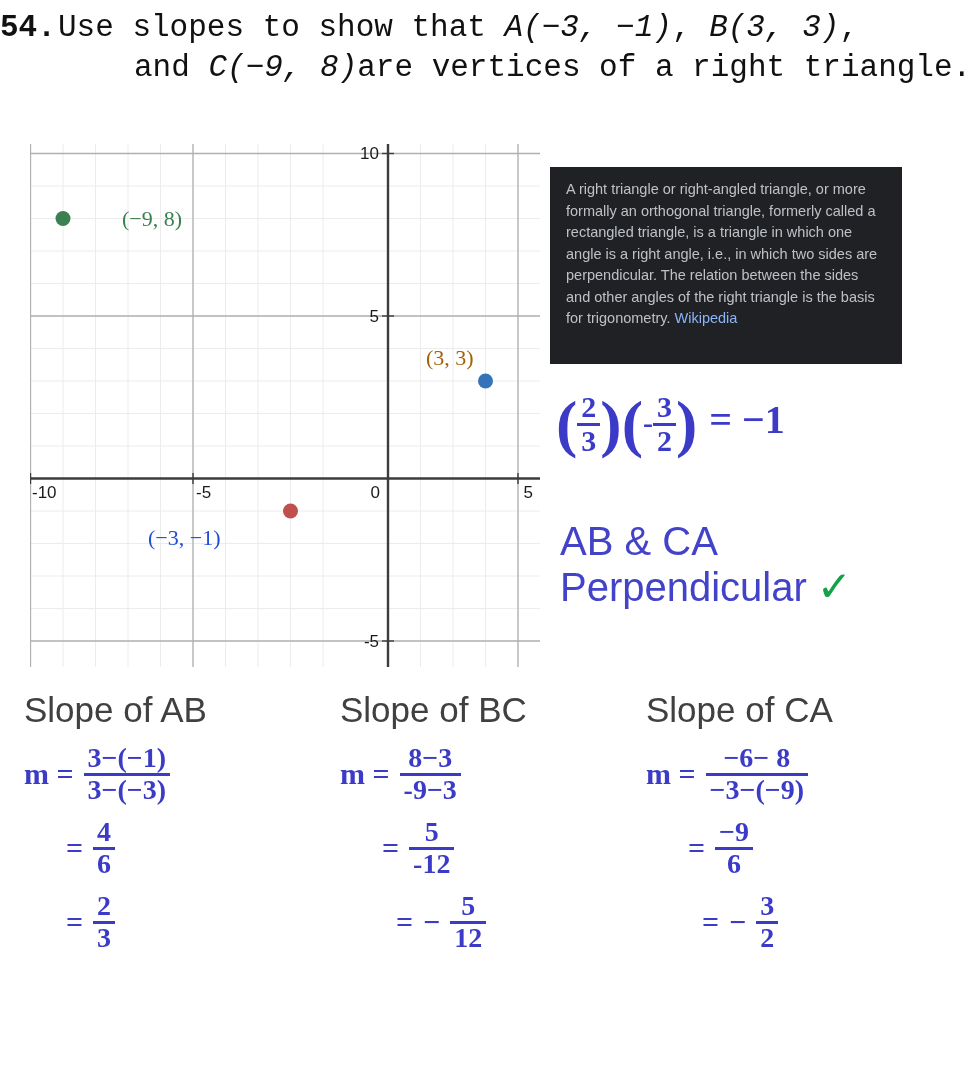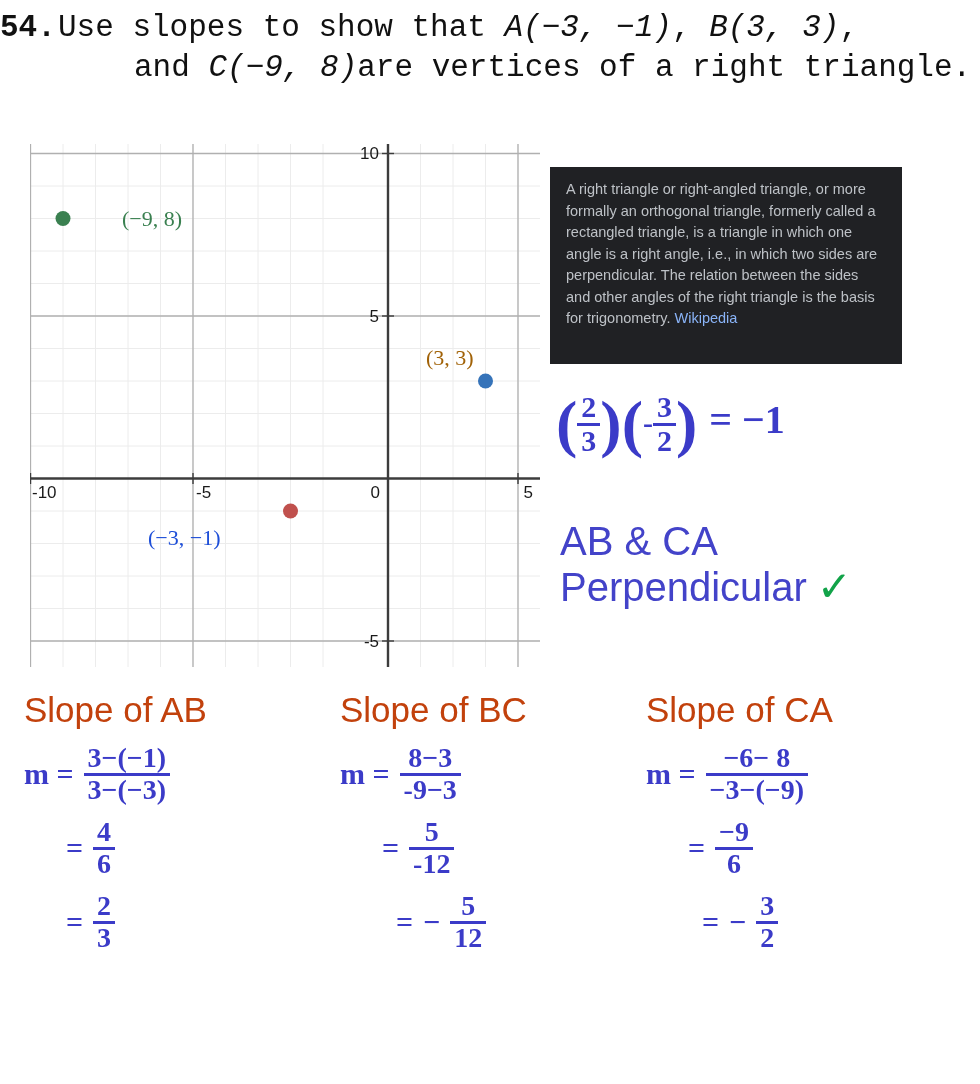--- a/index.html
+++ b/index.html
@@ -133,21 +133,21 @@
   #conclusion .check {
     color: #12a349;
     font-size: 42px;
     font-weight: normal;
     padding-left: 10px;
   }
 
   
   .slope-col { position: absolute; top: 690px; }
   .slope-title {
-    color: #c2410c;
+    color: #404040;
     font-family: "Liberation Sans", sans-serif;
     font-size: 35px;
     white-space: nowrap;
     margin: 0 0 14px 0;
   }
   .work { color: #3b3bc8; font-family: "Liberation Serif", serif; font-weight: bold; }
   .work-row {
     display: flex;
     align-items: center;
     font-size: 30px;

